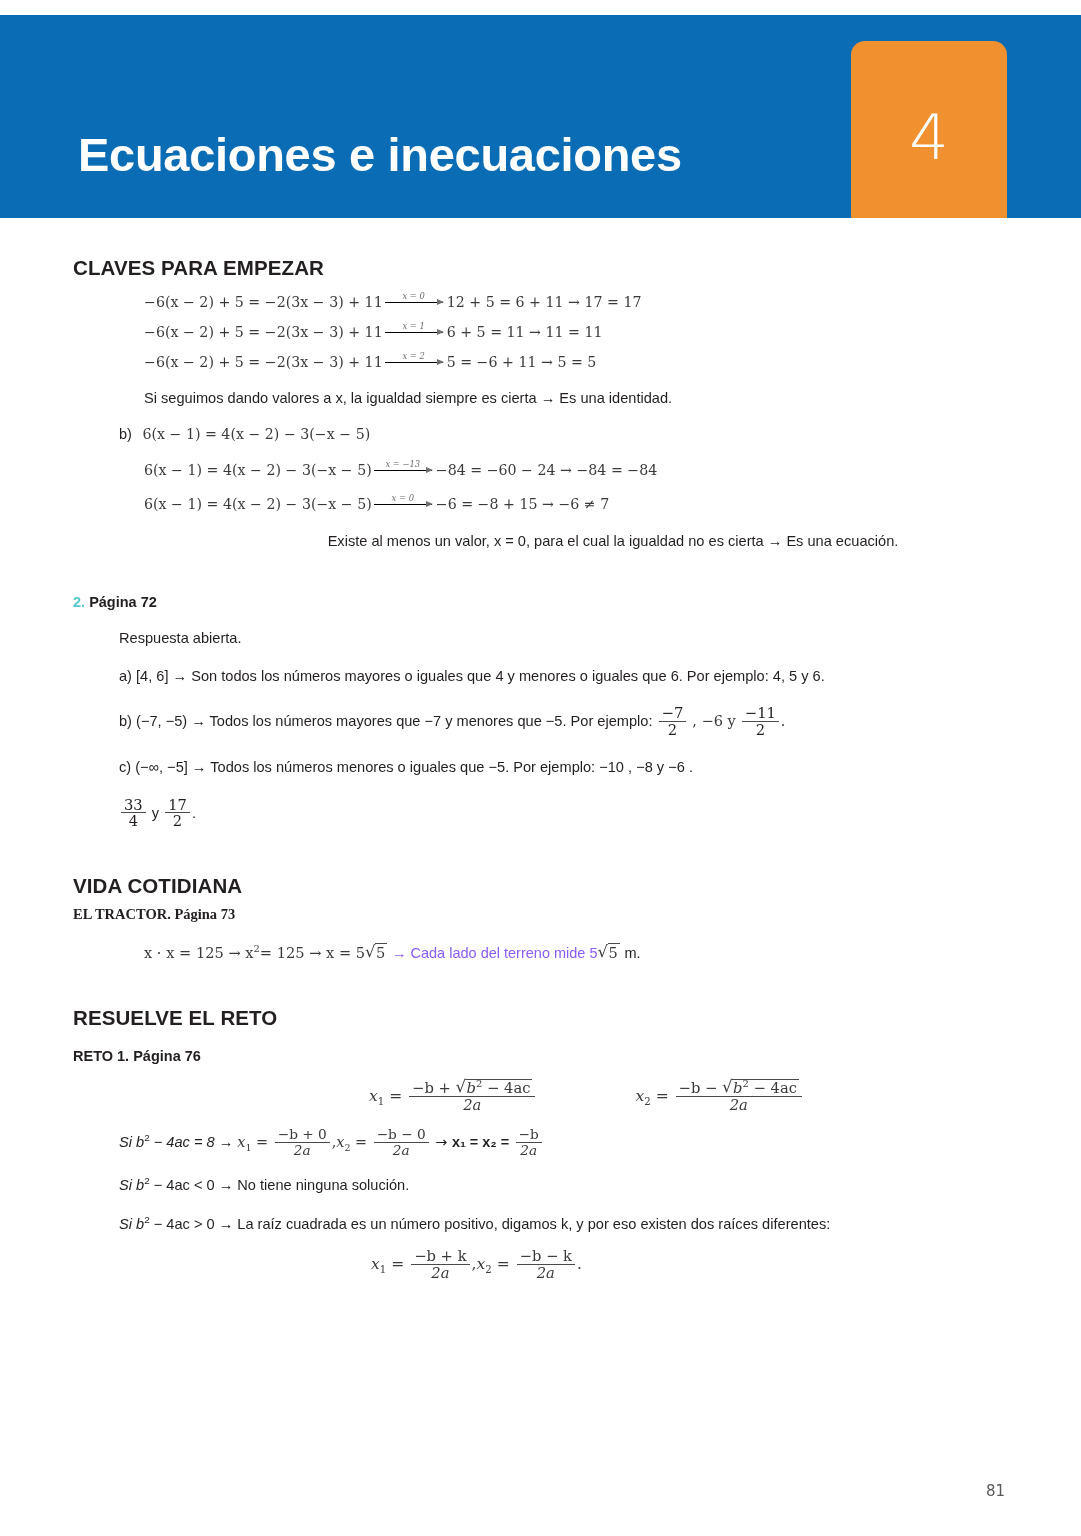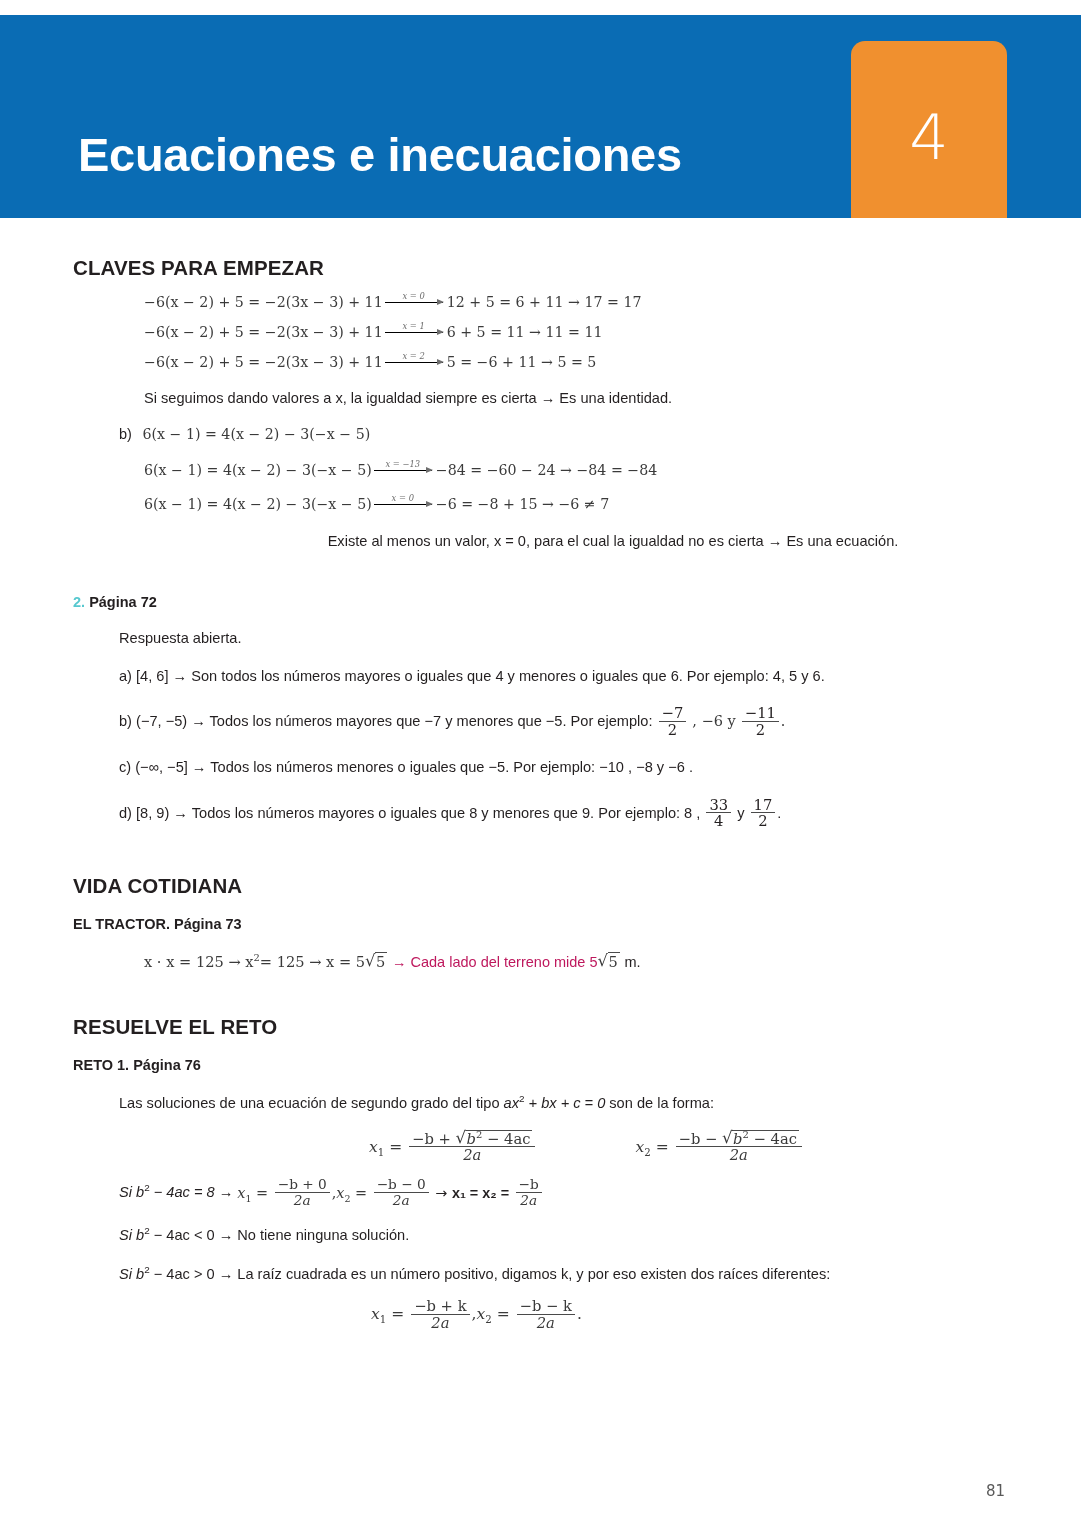--- a/index.html
+++ b/index.html
@@ -258,49 +258,45 @@
     <span class="math" style="font-size:14.5px;">, −6  y</span>
     <span class="frac big">
       <span class="num">−11</span>
       <span class="den">2</span>
     </span><span class="math">.</span>
   </div>
 
   <div class="para indent1" style="margin-top:19px;">c) (−∞, −5]  → Todos los números menores o iguales que −5. Por ejemplo:  −10 , −8  y  −6 .</div>
 
   <div class="para indent1" style="margin-top:19px;">
-    <span>d) [8, 9) → Todos los números mayores o iguales que 8 y menores que 9. Por ejemplo:  8 ,</span>
     <span class="frac big">
       <span class="num">33</span>
       <span class="den">4</span>
     </span>
     <span>y</span>
     <span class="frac big">
       <span class="num">17</span>
       <span class="den">2</span>
     </span><span>.</span>
   </div>
 
   <div class="sec-title" style="margin-top:44px;">VIDA COTIDIANA</div>
 
-  <div class="sub-title" style="margin-top:18px;">EL TRACTOR. Página 73</div>
+  <div class="sub-title" style="margin-top:8px;font-family:Liberation Serif, serif;">EL TRACTOR. Página 73</div>
 
   <div class="math indent2" style="margin-top:20px;font-size:14.6px;">
     <span>x · x = 125 → x</span><sup class="exp">2</sup><span>= 125 → x = 5</span><span class="sqrt"><span class="rad">5</span></span>
-    <span style="font-family:'Liberation Sans',sans-serif;font-size:14.5px;color:#be185d;">→ Cada lado del terreno mide  5</span><span class="sqrt"><span class="rad">5</span></span>
+    <span style="font-family:'Liberation Sans',sans-serif;font-size:14.5px;color:#8b5cf6;">→ Cada lado del terreno mide  5</span><span class="sqrt"><span class="rad">5</span></span>
     <span style="font-family:'Liberation Sans',sans-serif;font-size:14.5px;color:#231f20;">m.</span>
   </div>
 
   <div class="sec-title" style="margin-top:45px;">RESUELVE EL RETO</div>
 
   <div class="sub-title" style="margin-top:18px;">RETO 1. Página 76</div>
 
-  <div class="para indent1" style="margin-top:20px;">
-    <span>Las soluciones de una ecuación de segundo grado del tipo </span><span class="mi">ax</span><sup class="exp">2</sup><span class="mi"> + bx + c = 0</span><span> son de la forma:</span>
-  </div>
 
   <div class="formula-pair math">
     <span>
       <span class="mi">x</span><sub class="idx">1</sub> =
       <span class="frac" style="font-size:15.5px;">
         <span class="num"><span>−b + </span><span class="sqrt"><span class="rad"><span class="mi">b</span><sup class="exp">2</sup><span> − 4ac</span></span></span></span>
         <span class="den mi">2a</span>
       </span>
     </span>
     <span>

